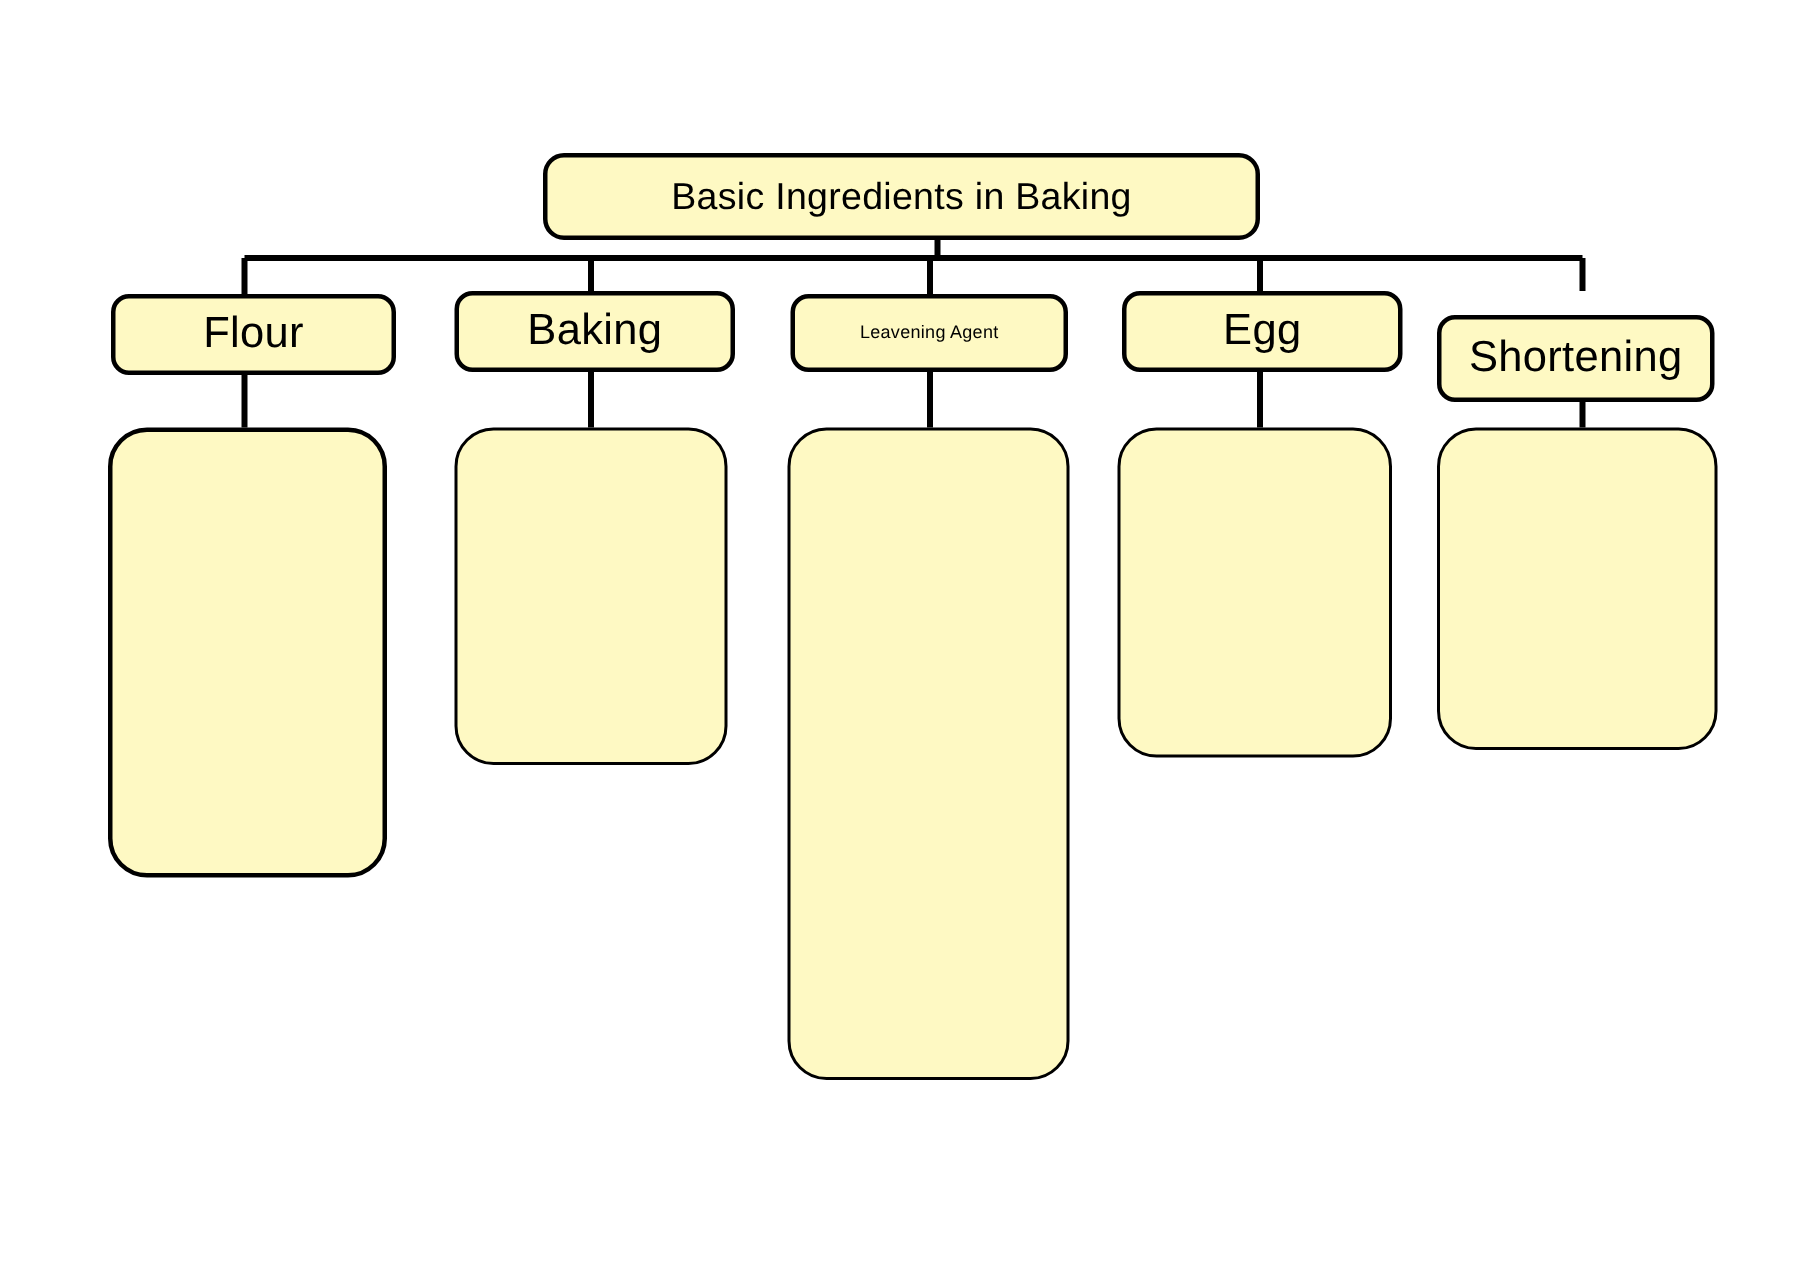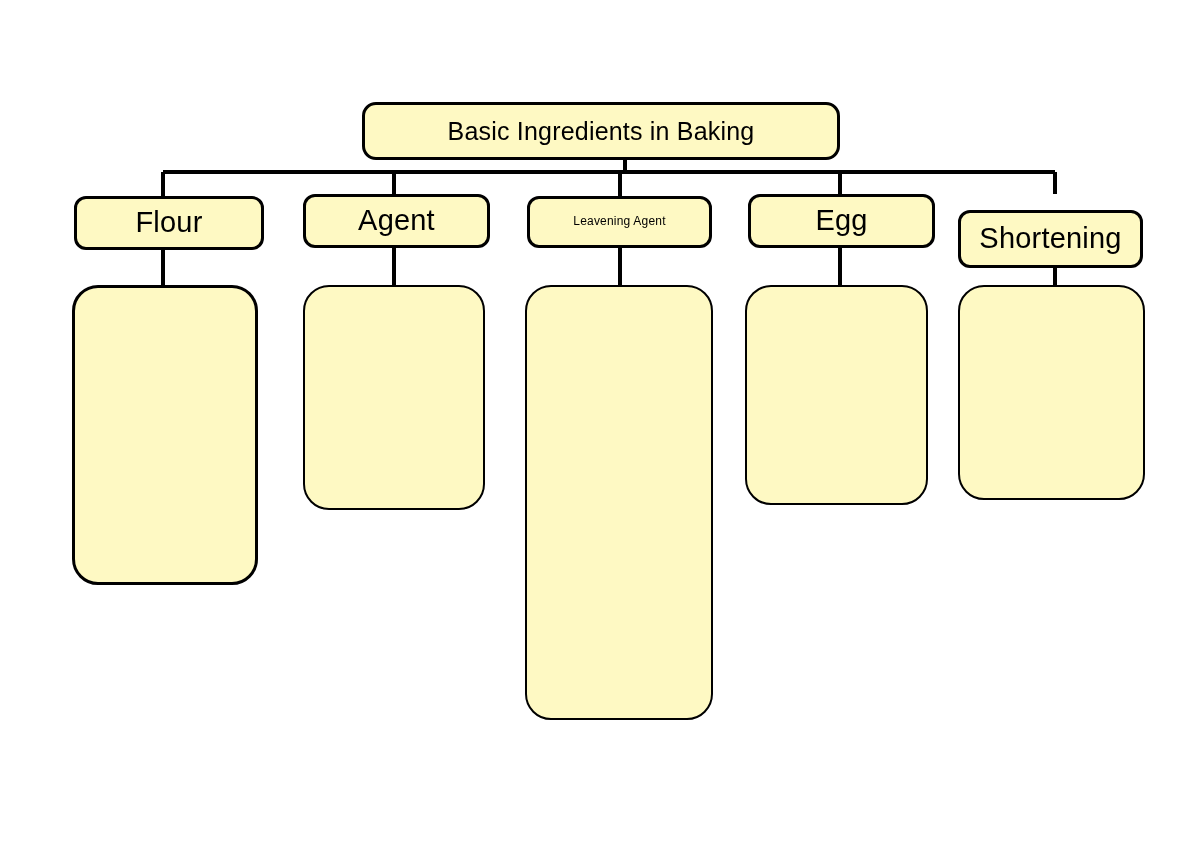--- a/index.html
+++ b/index.html
@@ -87,21 +87,21 @@
   <div class="node node-title" style="left: 362px; top: 102px; width: 478px; height: 58px;">
     <span class="label-text">Basic Ingredients in Baking</span>
   </div>
 
   <div id="branch-nodes">
       <div class="node node-label" style="left: 74px; top: 196px; width: 190px; height: 54px;">
         <span class="label-text">Flour</span>
       </div>
       <div class="node node-content thick" style="left: 72px; top: 285px; width: 186px; height: 300px;"></div>
       <div class="node node-label" style="left: 303px; top: 194px; width: 187px; height: 54px;">
-        <span class="label-text">Agent</span>
+        <span class="label-text">Baking</span>
       </div>
       <div class="node node-content" style="left: 303px; top: 285px; width: 182px; height: 225px;"></div>
       <div class="node node-label small" style="left: 527px; top: 196px; width: 185px; height: 52px;">
         <span class="label-text">Leavening Agent</span>
       </div>
       <div class="node node-content" style="left: 525px; top: 285px; width: 188px; height: 435px;"></div>
       <div class="node node-label" style="left: 748px; top: 194px; width: 187px; height: 54px; text-align: right;">
         <span class="label-text">Egg</span>
       </div>
       <div class="node node-content" style="left: 745px; top: 285px; width: 183px; height: 220px;"></div>

